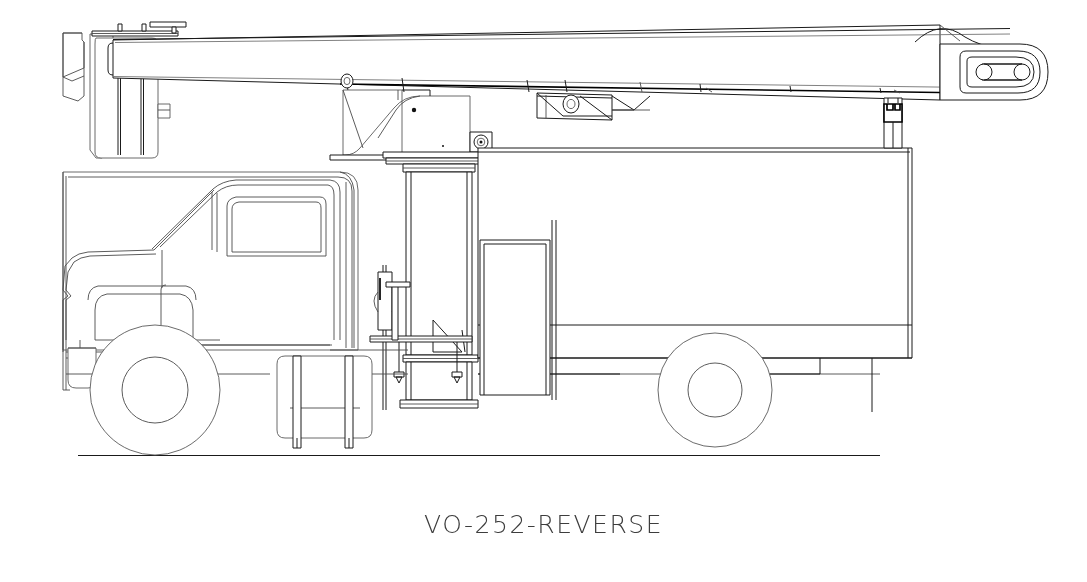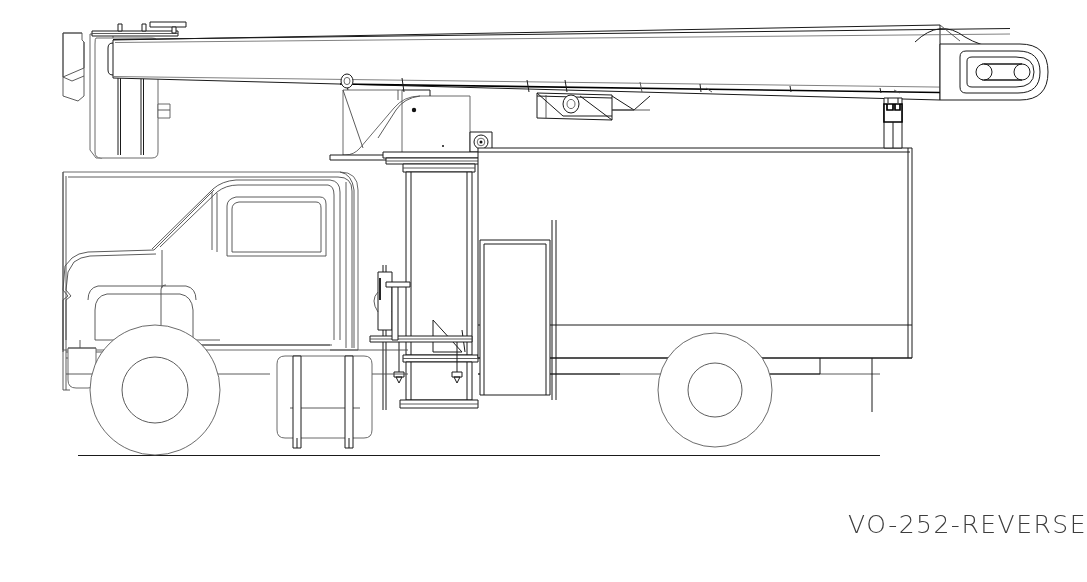--- a/index.html
+++ b/index.html
@@ -76,21 +76,21 @@
   .dot {
     fill: #111111;
     stroke: none;
   }
   
   #caption-block {
     position: absolute;
     left: 0;
     top: 510px;
     width: 1087px;
-    text-align: right;
+    text-align: center;
   }
   #drawing-caption {
     display: inline-block;
     font-family: "DejaVu Sans", sans-serif;
     font-size: 25px;
     font-weight: 300;
     letter-spacing: 1.5px;
     color: #3d3d3d;
     white-space: pre;
   }

